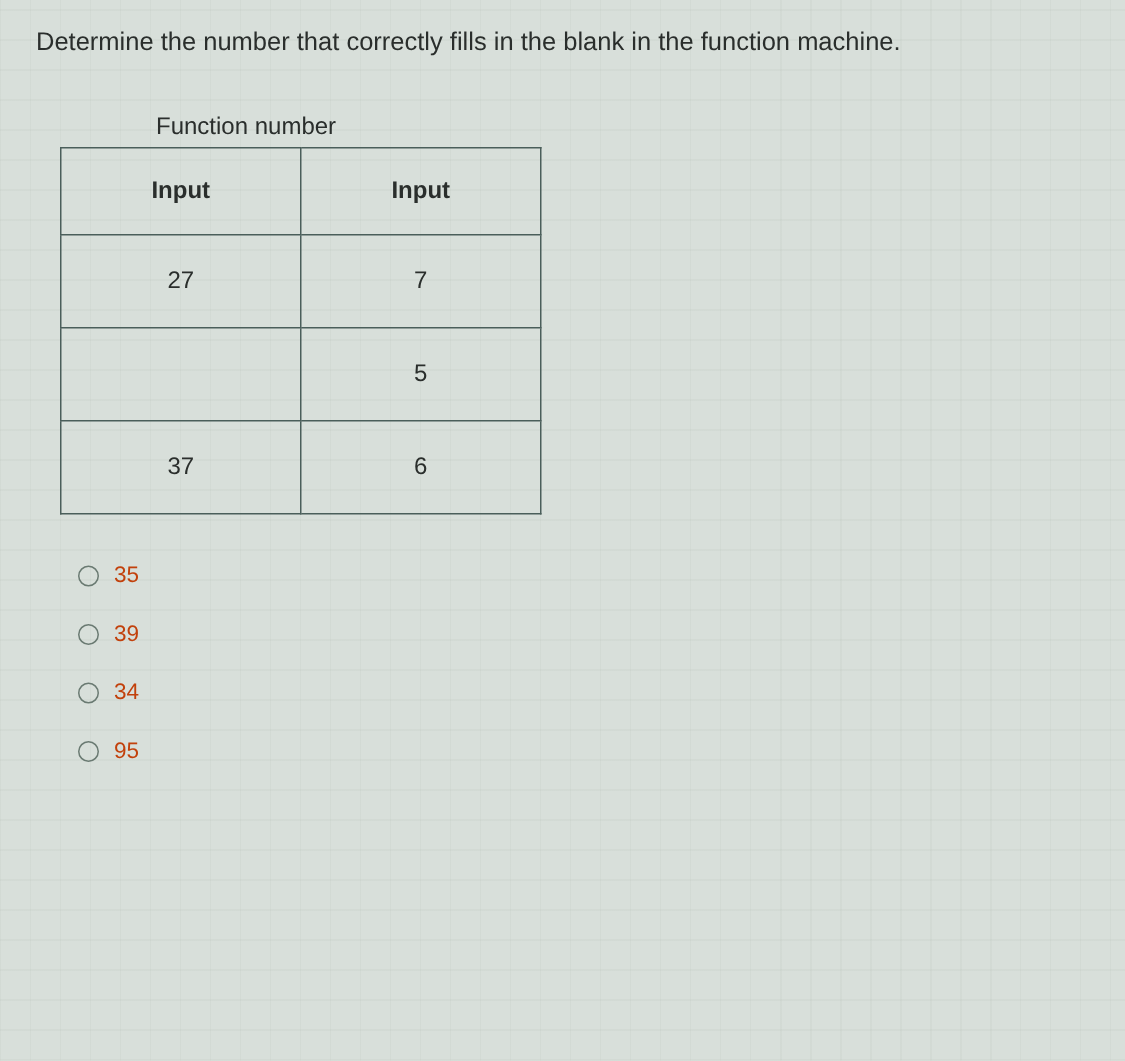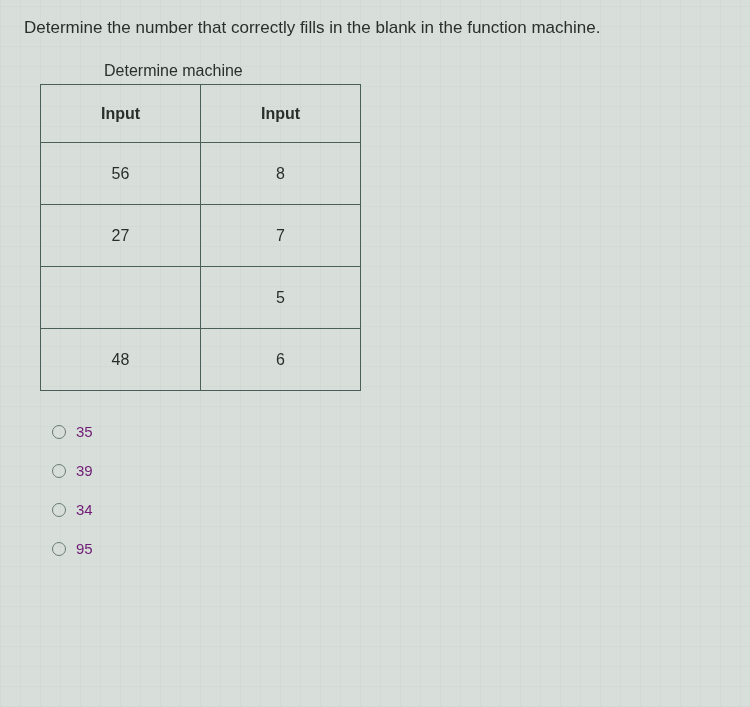--- a/index.html
+++ b/index.html
@@ -14,21 +14,21 @@
       background-image: 
         repeating-linear-gradient(0deg, rgba(180,190,180,0.15) 0px, rgba(180,190,180,0.15) 1px, transparent 1px, transparent 20px),
         repeating-linear-gradient(90deg, rgba(180,190,180,0.15) 0px, rgba(180,190,180,0.15) 1px, transparent 1px, transparent 20px);
       font-family: Arial, sans-serif;
       color: #2a2e2c;
       padding: 18px 24px;
       position: relative;
     }
     .question {
       font-size: 17px;
-      margin-bottom: 24px;
+      margin-bottom: 38px;
     }
     .caption {
       font-size: 16px;
       margin-left: 80px;
       margin-bottom: 4px;
     }
     table {
       border-collapse: collapse;
       margin-left: 16px;
       border-radius: 26px;
@@ -64,51 +64,47 @@
     .radio {
       width: 14px;
       height: 14px;
       border: 1.5px solid #6a7a72;
       border-radius: 50%;
       margin-right: 10px;
       background: transparent;
     }
     .option-label {
       font-size: 15px;
-      color: #701a75;
+      color: #c2410c;
       text-align: center;
     }
   </style>
 </head>
 <body>
 
 <div class="question">Determine the number that correctly fills in the blank in the function machine.</div>
 
-<div class="caption">Determine machine</div>
+<div class="caption">Function number</div>
 
 <table>
   <tbody>
       <tr>
     <th>Input</th>
     <th>Input</th>
-  </tr>
-  <tr>
-    <td>56</td>
-    <td>8</td>
   </tr>
   <tr>
     <td>27</td>
     <td>7</td>
   </tr>
   <tr>
     <td></td>
     <td>5</td>
   </tr>
   <tr>
-    <td>48</td>
+    <td>37</td>
     <td>6</td>
   </tr>
 </tbody>
   </table>
 
 <div class="options">
   <div class="option">
     <span class="radio"></span>
     <span class="option-label">35</span>
   </div>

